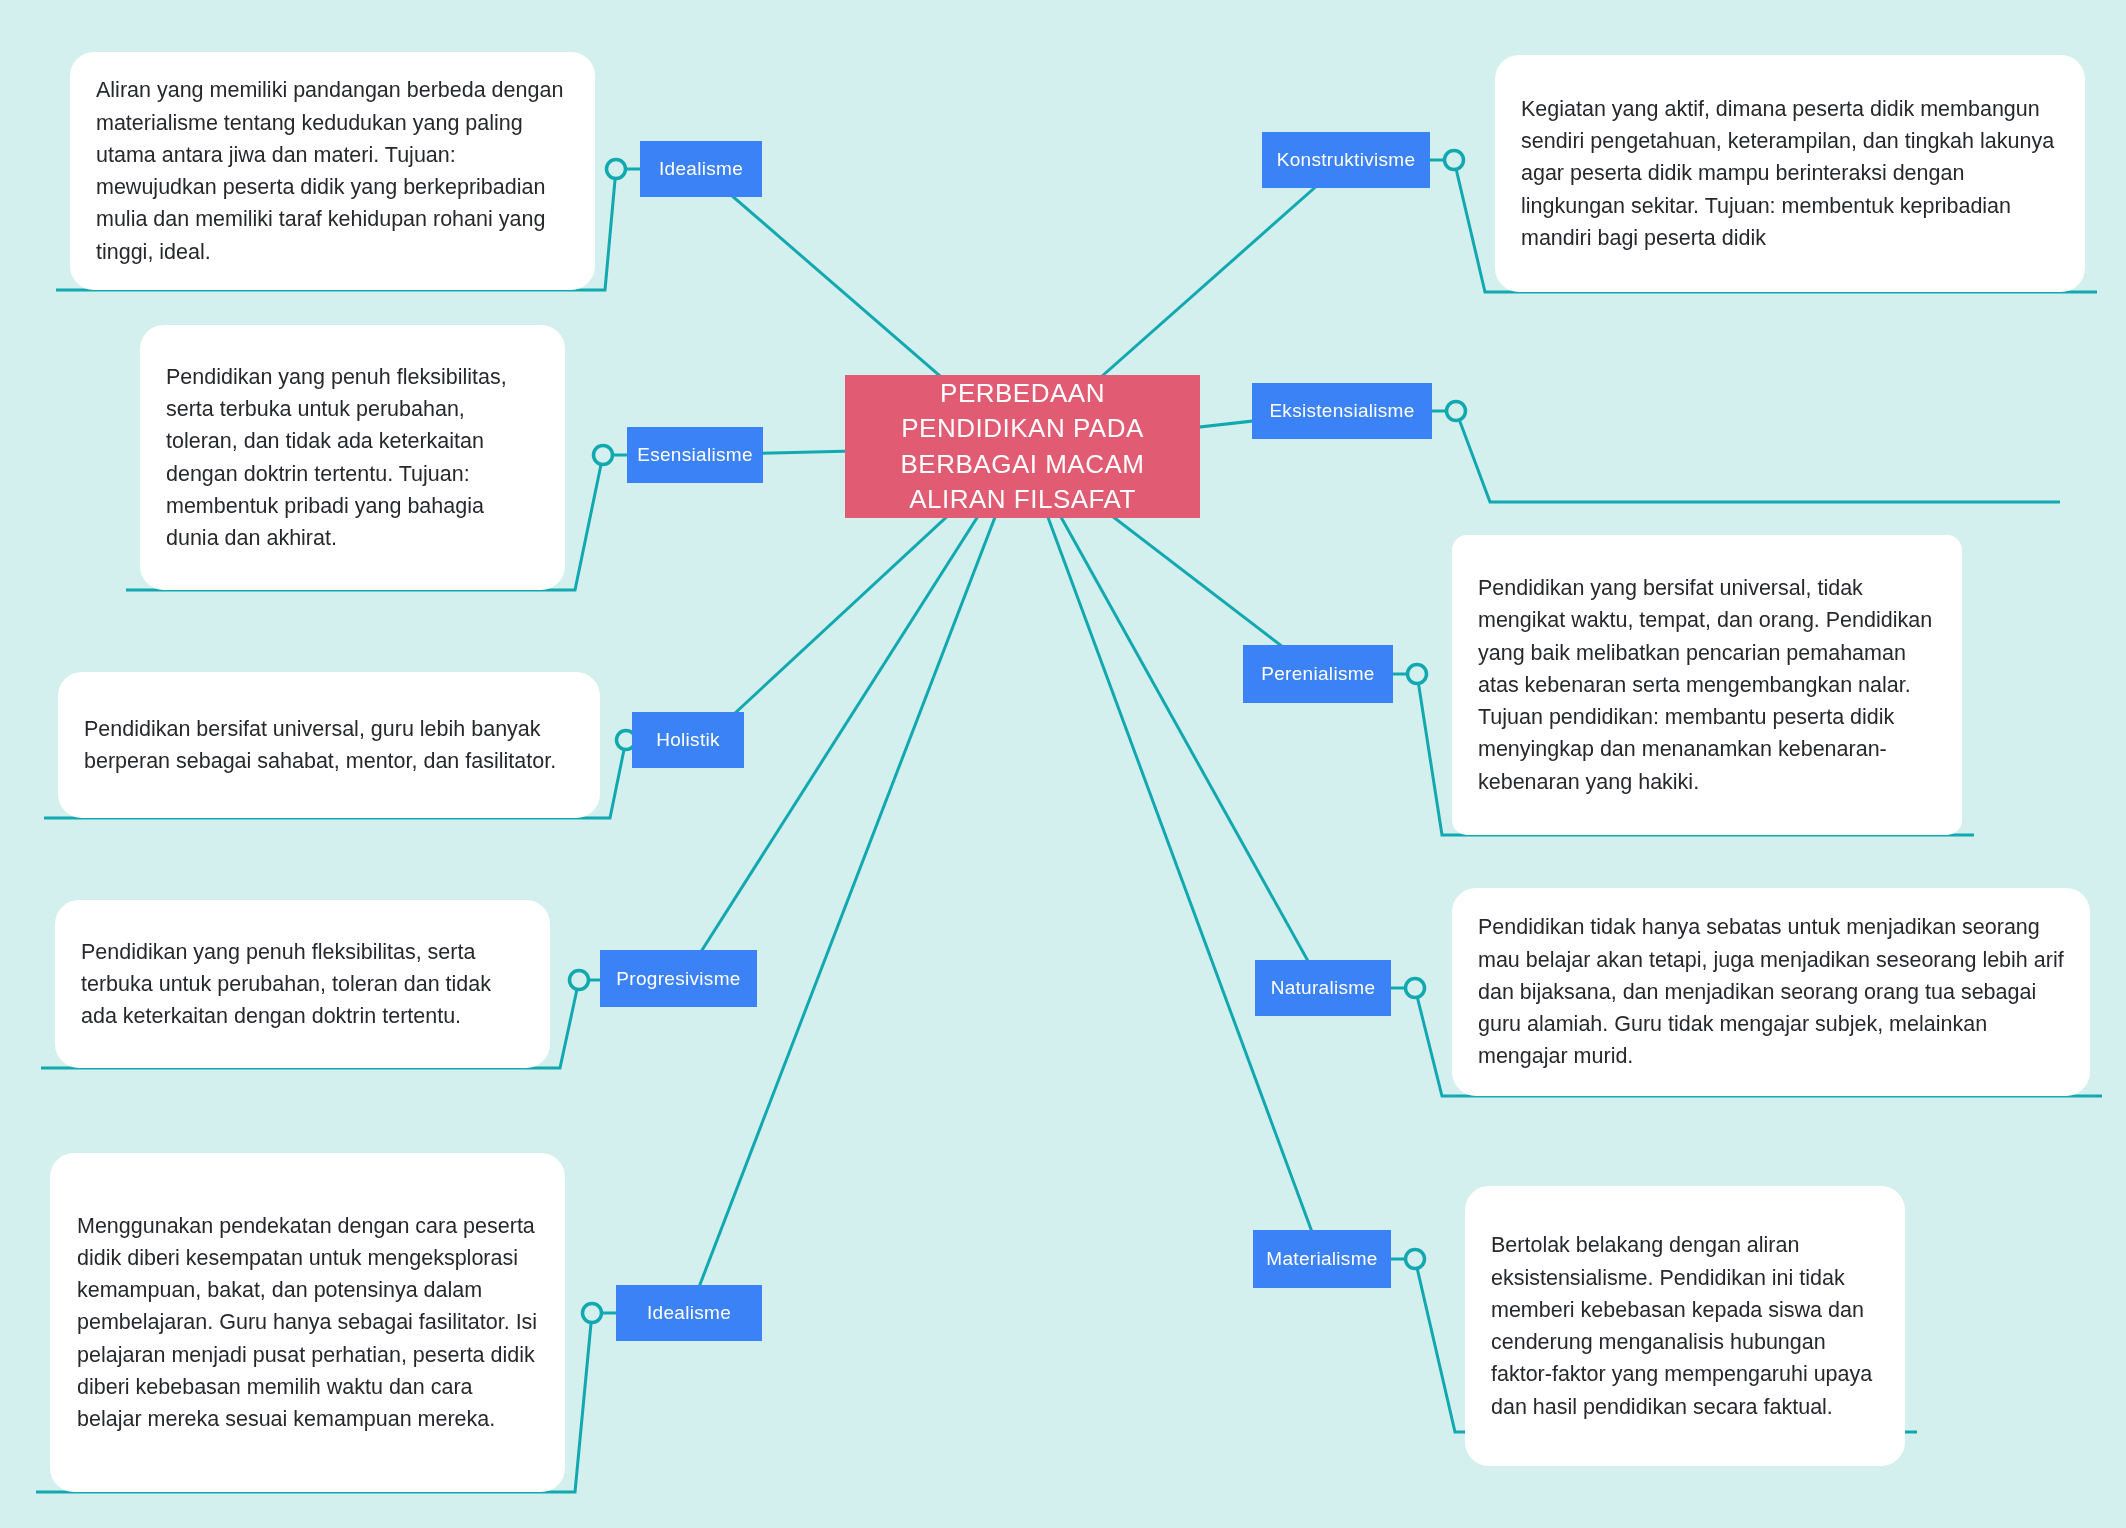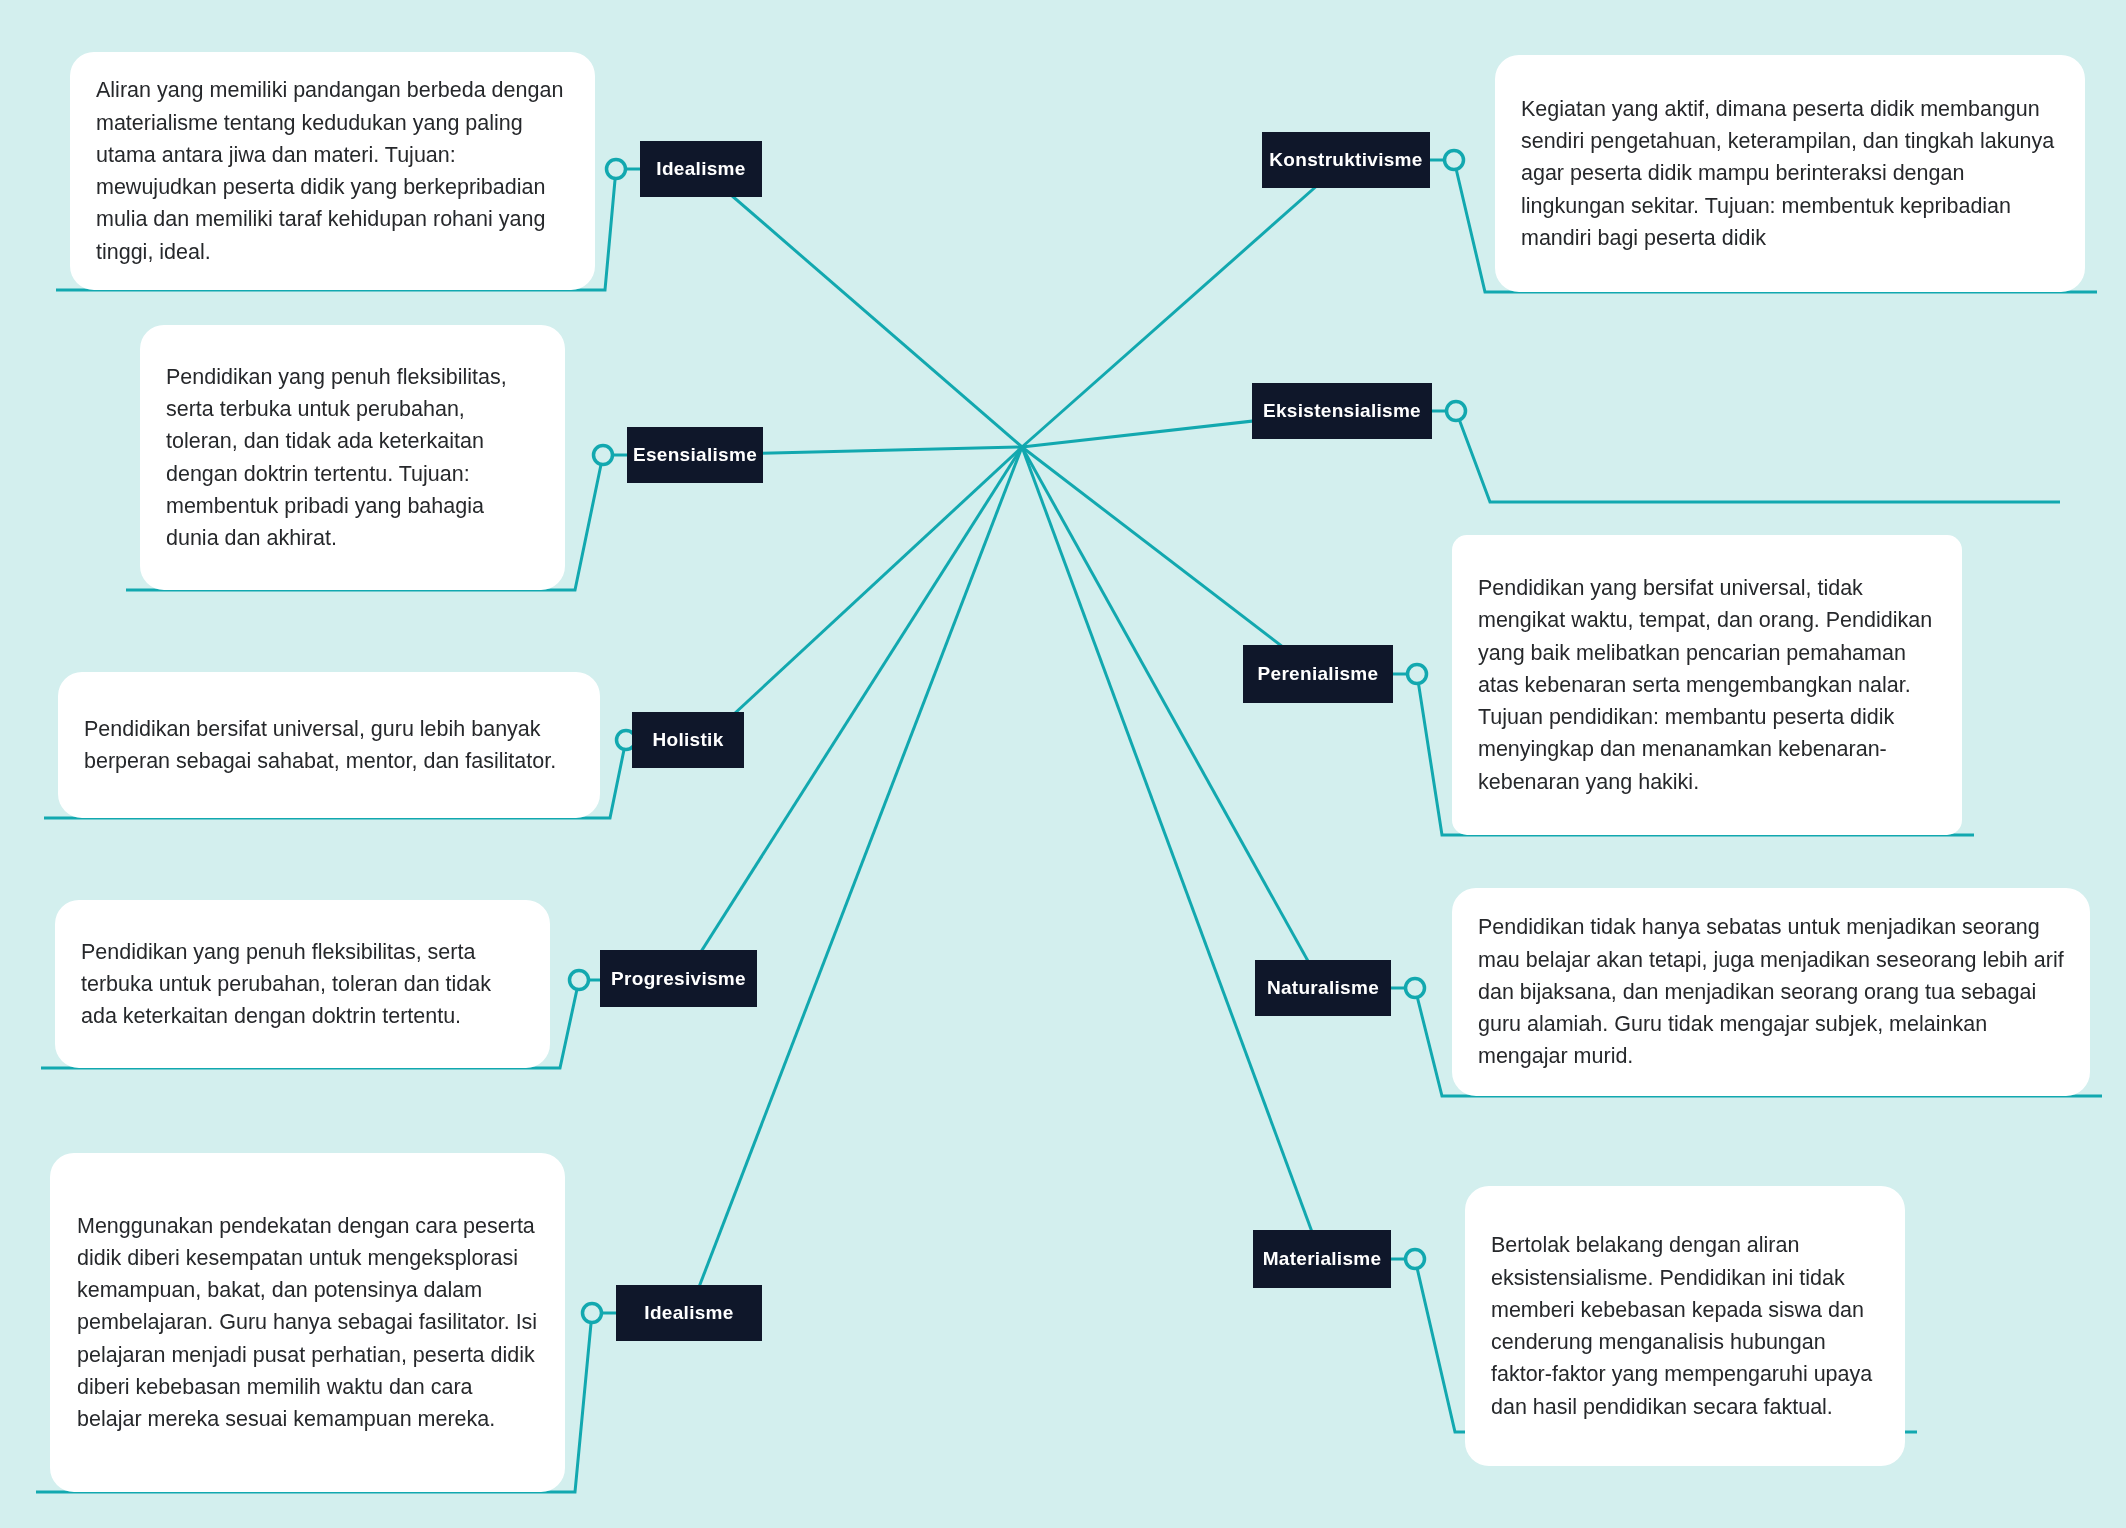--- a/index.html
+++ b/index.html
@@ -33,26 +33,26 @@
     font-size: 26px;
     line-height: 1.35;
     letter-spacing: 0.5px;
     z-index: 3;
     box-sizing: border-box;
     padding: 8px 14px;
   }
 
   .label-node {
     position: absolute;
-    background: #0f172a;
+    background: #3b82f6;
     color: #ffffff;
     display: flex; align-items: center; justify-content: center;
     text-align: center;
     font-size: 19px;
-    font-weight: bold;
+    font-weight: normal;
     letter-spacing: 0.3px;
     z-index: 3;
     box-sizing: border-box;
     padding: 4px 8px;
   }
 
   .desc-box {
     position: absolute;
     background: #ffffff;
     border-radius: 24px;
@@ -135,20 +135,23 @@
     <circle class="connector-dot" cx="626" cy="740" r="9.5"></circle>
     <circle class="connector-dot" cx="579" cy="980" r="9.5"></circle>
     <circle class="connector-dot" cx="592" cy="1313" r="9.5"></circle>
     <circle class="connector-dot" cx="1454" cy="160" r="9.5"></circle>
     <circle class="connector-dot" cx="1456" cy="411" r="9.5"></circle>
     <circle class="connector-dot" cx="1417" cy="674" r="9.5"></circle>
     <circle class="connector-dot" cx="1415" cy="988" r="9.5"></circle>
     <circle class="connector-dot" cx="1415" cy="1259" r="9.5"></circle>
   </svg>
 
+  <div class="center-node">
+    <span>PERBEDAAN PENDIDIKAN PADA BERBAGAI MACAM ALIRAN FILSAFAT</span>
+  </div>
 
   <div class="label-node ln-idealisme">
     <span>Idealisme</span>
   </div>
   <div class="label-node ln-esensialisme">
     <span>Esensialisme</span>
   </div>
   <div class="label-node ln-holistik">
     <span>Holistik</span>
   </div>

